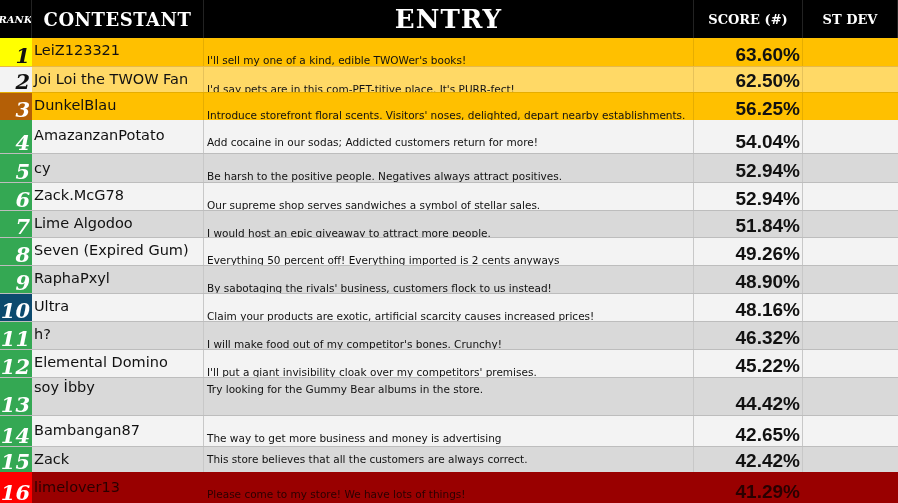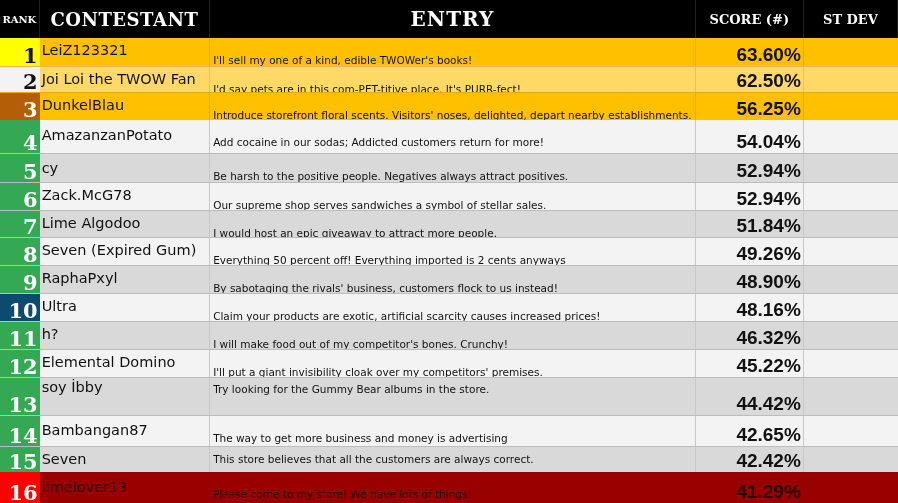--- a/index.html
+++ b/index.html
@@ -1,30 +1,30 @@
 <!DOCTYPE html>
 <html><head>
   <meta charset="utf-8">
   <style>
     html, body { margin: 0; padding: 0; background: #000; }
     body { width: 898px; height: 503px; overflow: hidden; font-family: "Liberation Sans", sans-serif; }
     .sheet { position: relative; width: 898px; height: 503px; background: #000; }
     .row { position: absolute; left: 0; width: 898px; display: flex; box-sizing: border-box; }
     .cell { box-sizing: border-box; height: 100%; position: relative; overflow: hidden; }
-    .c-rank { width: 40px; }
+    .c-rank { width: 32px; font-style: italic; }
     .c-name { width: 172px; border-right: 1px solid #c8c8c8; }
     .c-entry { width: 490px; border-right: 1px solid #c8c8c8; }
     .c-score { width: 109px; border-right: 1px solid #c8c8c8; }
     .c-dev { width: 95px; }
 
     .header { top: 0; height: 38px; background: #000; color: #fff; font-family: "DejaVu Serif", "Liberation Serif", serif; font-weight: bold; }
     .header .cell { display: flex; align-items: center; justify-content: center; border-right: 1px solid #222; }
     .h-rank { font-size: 10px; }
     .h-name { font-size: 18px; letter-spacing: 0.5px; }
-    .h-entry { font-size: 20px; letter-spacing: 1px; }
+    .h-entry { font-size: 26px; letter-spacing: 1px; }
     .h-score { font-size: 13px; }
     .h-dev { font-size: 13px; }
 
     .rank-num { position: absolute; right: 2px; bottom: 0px; font-family: "DejaVu Serif", "Liberation Serif", serif; font-weight: bold; font-size: 21px; line-height: 1; }
     .name-txt { position: absolute; left: 2px; top: 4px; font-family: "DejaVu Sans", sans-serif; font-size: 14.5px; color: #111; white-space: nowrap; }
     .entry-txt { position: absolute; left: 3px; top: 16px; font-family: "DejaVu Sans", sans-serif; font-size: 10.5px; color: #111; white-space: nowrap; }
     .score-txt { position: absolute; right: 2px; bottom: 0px; font-family: "Liberation Sans", sans-serif; font-weight: bold; font-size: 19px; color: #111; }
 
     .row.sep { border-top: 1px solid #bdbdbd; }
   </style>
@@ -263,21 +263,21 @@
         <span class="score-txt">42.65%</span>
       </div>
     <div class="cell c-dev"></div>
   </div>
 
   <div class="row sep" style="top:446px;height:26px;background:#d9d9d9;">
     <div class="cell c-rank" style="background:#34a853;">
         <span class="rank-num" style="color:#fff;padding-left:11px;">15</span>
       </div>
     <div class="cell c-name">
-        <span class="name-txt">Seven</span>
+        <span class="name-txt">Zack</span>
       </div>
     <div class="cell c-entry">
         <span class="entry-txt" style="top:6px;">This store believes that all the customers are always correct.</span>
       </div>
     <div class="cell c-score">
         <span class="score-txt">42.42%</span>
       </div>
     <div class="cell c-dev"></div>
   </div>
 

